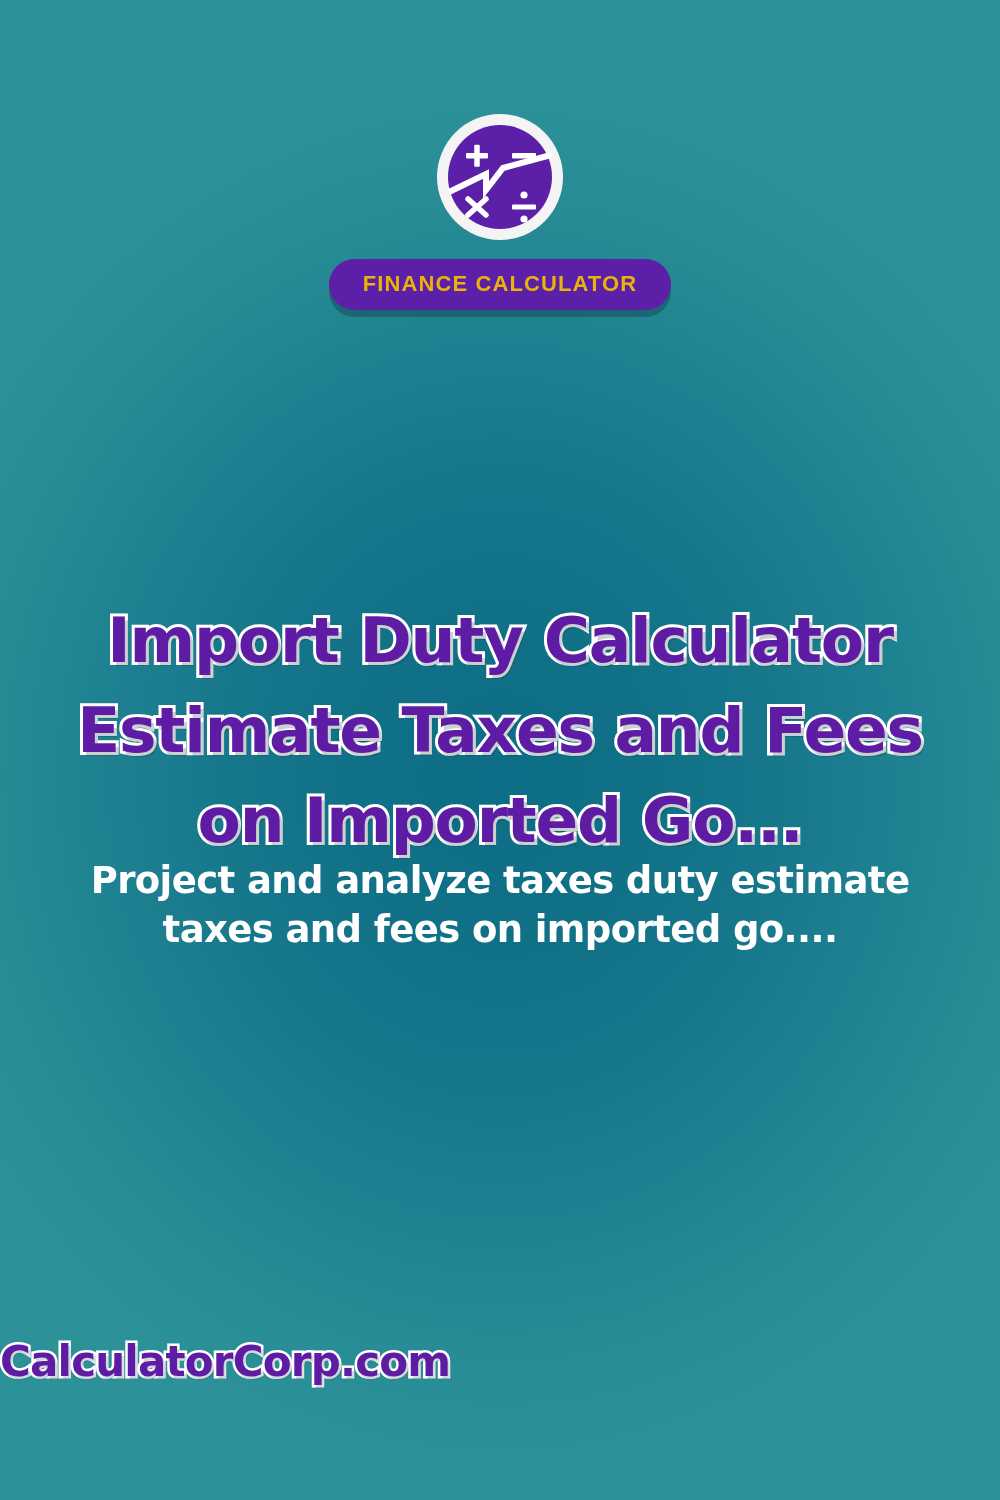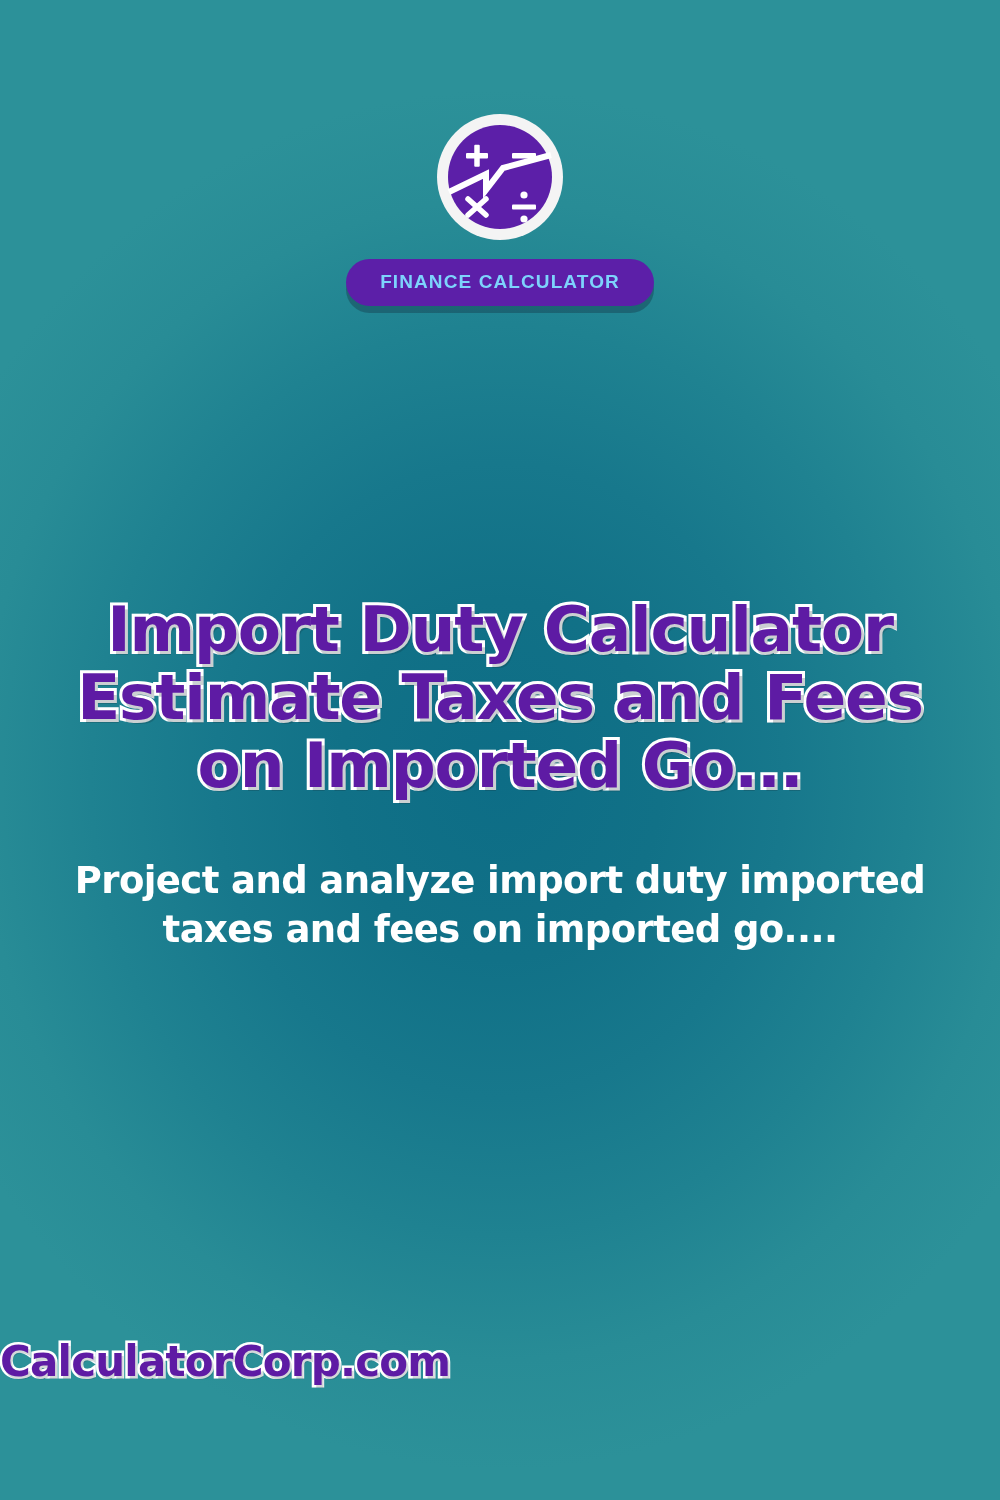--- a/index.html
+++ b/index.html
@@ -49,43 +49,43 @@
     width: 134px;
     height: 134px;
     display: block;
   }
 
   
   .badge {
     position: relative;
     margin-top: 15px;
     background: #5c1fa8;
-    color: #7dd3fc;
-    font-size: 19px;
+    color: #eab308;
+    font-size: 22px;
     font-weight: bold;
     letter-spacing: 1.1px;
     padding: 12px 34px 13px 34px;
     border-radius: 40px;
     box-shadow: 0 7px 0 rgba(18, 30, 45, 0.30);
     white-space: nowrap;
   }
 
   
   .headline-wrap {
     position: absolute;
     top: 596px;
     left: 50px;
     width: 900px;
     text-align: center;
   }
 
   .headline {
     font-family: "DejaVu Sans", sans-serif;
     font-size: 63px;
-    line-height: 68px;
+    line-height: 90px;
     font-weight: bold;
     color: #5e1ba4;
     letter-spacing: -1.2px;
     margin: 0;
     -webkit-text-stroke: 6px #ffffff;
     paint-order: stroke fill;
     text-shadow:
       3px 4px 0 rgba(20, 40, 50, 0.22);
   }
 
@@ -158,20 +158,20 @@
     </svg>
 
     <div class="badge">FINANCE CALCULATOR</div>
   </div>
 
   <div class="headline-wrap">
     <h1 class="headline">Import Duty Calculator Estimate Taxes and Fees on Imported Go...</h1>
   </div>
 
   <div class="subtitle-wrap">
-    <p class="subtitle">Project and analyze import duty imported taxes and fees on imported go....</p>
+    <p class="subtitle">Project and analyze taxes duty estimate taxes and fees on imported go....</p>
   </div>
 
   <div class="footer-wrap">
     <p class="footer-url">CalculatorCorp.com</p>
   </div>
 
 </div>
 
 </body></html>

